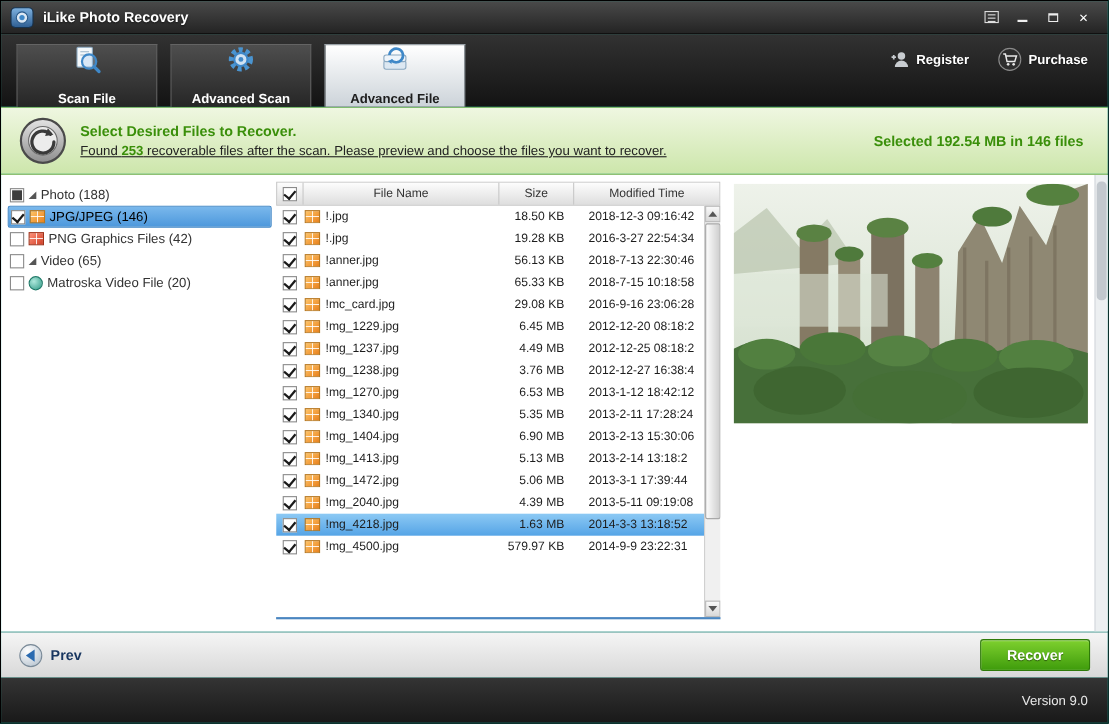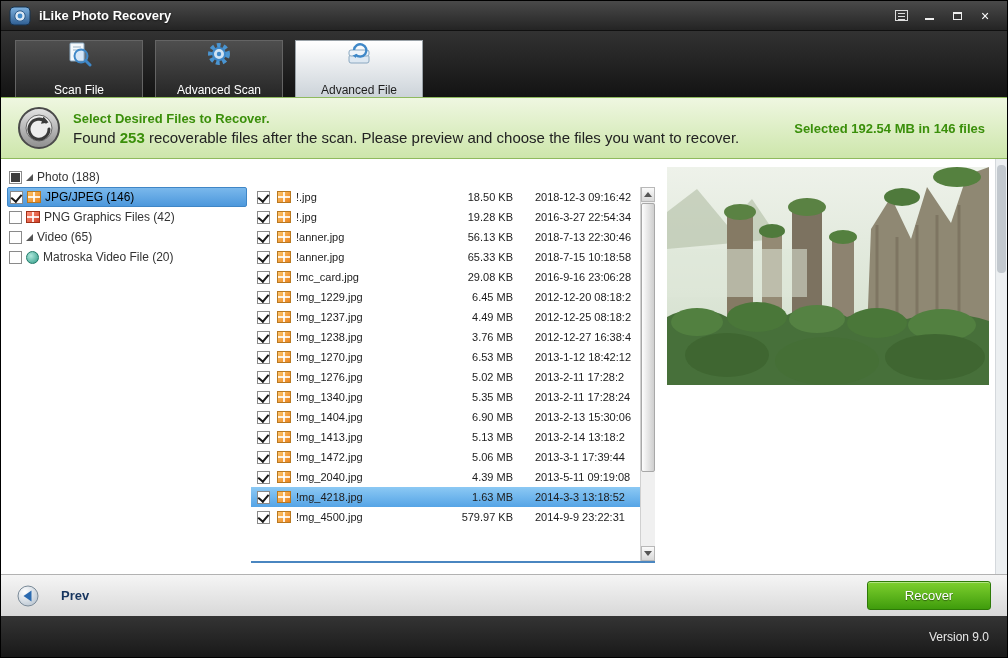--- a/index.html
+++ b/index.html
@@ -15,32 +15,32 @@
   .win-btn { width:28px; height:20px; display:flex; align-items:center; justify-content:center; color:#fff; font-size:14px; cursor:pointer; }
   .menu-glyph { width:13px; height:11px; border:1px solid #ddd; background:
       linear-gradient(#ddd,#ddd) 2px 2px/7px 1px no-repeat,
       linear-gradient(#ddd,#ddd) 2px 5px/7px 1px no-repeat,
       linear-gradient(#ddd,#ddd) 2px 8px/7px 1px no-repeat; }
   .min-glyph { width:9px; height:2px; background:#eee; margin-top:6px; }
   .max-glyph { width:9px; height:8px; border:1px solid #eee; border-top:2px solid #eee; }
 
   
   .tabbar { height:66px; flex:none; background:linear-gradient(#323232,#131313); display:flex; align-items:flex-end; padding-left:14px; gap:12px; position:relative; }
-  .tab { width:128px; height:57px; display:flex; flex-direction:column; align-items:center; justify-content:center; gap:16px; background:linear-gradient(#4e4e4e,#262626); border:1px solid #646464; border-bottom:none; color:#fff; font-weight:normal; font-size:12px; cursor:pointer; }
+  .tab { width:128px; height:57px; display:flex; flex-direction:column; align-items:center; justify-content:center; gap:16px; background:linear-gradient(#4e4e4e,#262626); border:1px solid #646464; border-bottom:none; color:#fff; font-weight:bold; font-size:12px; cursor:pointer; }
   .tab.active { background:linear-gradient(#ffffff,#ccd3d9); color:#1d1d1d; border-color:#9aa2a8; }
   .tab-icon { width:26px; height:26px; }
   .account { position:absolute; right:18px; top:12px; display:flex; gap:26px; align-items:center; }
   .acct-item { display:flex; align-items:center; gap:6px; color:#fff; font-size:12px; font-weight:bold; cursor:pointer; text-shadow:0 1px 1px rgba(0,0,0,.5); }
 
   
   .banner { height:62px; flex:none; background:linear-gradient(#eff7e1,#cde6ab); border-top:1px solid #8fba5e; border-bottom:1px solid #8fba5e; display:flex; align-items:center; padding:0 16px; gap:12px; }
   .banner-icon { width:44px; height:44px; flex:none; }
   .banner-texts { display:flex; flex-direction:column; gap:3px; }
   .banner-title { color:#3a8f0a; font-size:13px; font-weight:bold; }
-  .banner-body { color:#222; font-size:15px; }
+  .banner-body { color:#222; font-size:12px;text-decoration:underline; }
   .banner-body .count { color:#3a8f0a; font-weight:bold; }
   .banner-selected { margin-left:auto; color:#3a8f0a; font-size:13px; font-weight:bold; padding-right:6px; }
 
   
   .content { flex:1; background:#fff; display:flex; position:relative; overflow:hidden; }
 
   
   .tree { width:250px; flex:none; padding:8px 0 0 6px; }
   .tree-row { display:flex; align-items:center; height:20px; gap:4px; font-size:12px; color:#333; padding-left:2px; cursor:pointer; }
   .tree-row.lvl1 { }
@@ -83,23 +83,23 @@
   .sb-thumb { position:absolute; left:0; top:16px; width:14px; height:72%; background:linear-gradient(to right,#fdfdfd,#cfcfcf); border:1px solid #a8a8a8; border-radius:2px; cursor:grab; }
 
   
   .preview { flex:1; padding:8px 0 0 12px; }
   .preview svg { display:block; }
   .right-scroll { position:absolute; right:0; top:0; bottom:0; width:12px; background:#eceff1; border-left:1px solid #d4d8dc; }
   .right-thumb { position:absolute; left:1px; top:6px; width:9px; height:108px; background:#c2c8ce; border-radius:4px; cursor:grab; }
 
   
   .bottombar { height:42px; flex:none; background:linear-gradient(#f5f5f5,#d8d8d8); border-top:1px solid #b2b2b2; display:flex; align-items:center; padding:0 16px; }
-  .prev { display:flex; align-items:center; gap:22px; cursor:pointer; }
+  .prev { display:flex; align-items:center; gap:7px; cursor:pointer; }
   .prev-label { color:#17355f; font-size:13px; font-weight:bold; }
-  .recover-btn { margin-left:auto; width:124px; height:29px; background:linear-gradient(#7ed02e,#3f9c0c); border:1px solid #2e7a08; border-radius:3px; color:#fff; font-weight:normal; font-size:13px; text-shadow:0 1px 1px rgba(0,0,0,.45); display:flex; align-items:center; justify-content:center; cursor:pointer; box-shadow:inset 0 1px 0 rgba(255,255,255,.4); }
+  .recover-btn { margin-left:auto; width:100px; height:29px; background:linear-gradient(#7ed02e,#3f9c0c); border:1px solid #2e7a08; border-radius:3px; color:#fff; font-weight:bold; font-size:13px; text-shadow:0 1px 1px rgba(0,0,0,.45); display:flex; align-items:center; justify-content:center; cursor:pointer; box-shadow:inset 0 1px 0 rgba(255,255,255,.4); }
   .versionbar { height:41px; flex:none; background:linear-gradient(#343434,#191919); color:#e8e8e8; font-size:12px; display:flex; align-items:center; justify-content:flex-end; padding-right:18px; }
 </style>
 </head>
 <body>
 
 <div class="window">
 
   <div class="titlebar">
     <svg class="app-icon" viewBox="0 0 22 20">
       <defs>
@@ -147,20 +147,39 @@
     </div>
     <div class="tab active">
       <svg class="tab-icon" viewBox="0 0 26 26">
         <rect x="3" y="14" width="20" height="8" rx="2" fill="#dde8f2" stroke="#8aa8c0"></rect>
         <rect x="3" y="9" width="20" height="6" rx="2" fill="#eef4fa" stroke="#8aa8c0"></rect>
         <path d="M8 9 a6.2 6.2 0 1 1 1.5 4.5" fill="none" stroke="#3f88c8" stroke-width="2.4"></path>
         <path d="M6.5 14.5 l4 -1.6 l-0.6 4.2 z" fill="#3f88c8"></path>
       </svg>
       <span>Advanced File</span>
     </div>
+    <div class="account">
+      <span class="acct-item">
+        <svg width="18" height="16" viewBox="0 0 18 16">
+          <circle cx="10.5" cy="5" r="3.4" fill="#c8ccd0"></circle>
+          <path d="M4.5 15 a6 6 0 0 1 12 0 z" fill="#c8ccd0"></path>
+          <path d="M1.5 6 h4 M3.5 4 v4" stroke="#c8ccd0" stroke-width="1.6"></path>
+        </svg>
+        <span>Register</span>
+      </span>
+      <span class="acct-item">
+        <svg width="22" height="22" viewBox="0 0 22 22">
+          <circle cx="11" cy="11" r="10" fill="#2e2e2e" stroke="#8a8a8a"></circle>
+          <path d="M5 6 h2 l1.5 7 h7 l1.5 -5 h-9.5" fill="none" stroke="#e8e8e8" stroke-width="1.4"></path>
+          <circle cx="9.5" cy="15.5" r="1.2" fill="#e8e8e8"></circle>
+          <circle cx="14.5" cy="15.5" r="1.2" fill="#e8e8e8"></circle>
+        </svg>
+        <span>Purchase</span>
+      </span>
+    </div>
   </div>
 
   <div class="banner">
     <svg class="banner-icon" viewBox="0 0 44 44">
       <defs>
           <linearGradient id="bg1" x1="0" y1="0" x2="0" y2="1">
             <stop offset="0" stop-color="#e4e4e4"></stop>
             <stop offset="1" stop-color="#8e8e8e"></stop>
           </linearGradient>
         </defs>
@@ -200,20 +219,28 @@
           <span>Video (65)</span>
         </div>
         <div class="tree-row lvl1">
           <span class="cb unchecked"></span>
           <span class="ficon mkv"></span>
           <span>Matroska Video File (20)</span>
         </div>
       </div>
 
     <div class="table-wrap">
+      <div class="thead">
+        <span class="cell c-cb">
+            <span class="cb checked"></span>
+          </span>
+        <span class="cell c-name">File Name</span>
+        <span class="cell c-size">Size</span>
+        <span class="cell c-time">Modified Time</span>
+      </div>
       <div class="tbody">
           <div class="trow">
             <span class="c-cb">
               <span class="cb checked"></span>
             </span>
             <span class="c-name">
               <span class="ficon jpg"></span>
               <span>!.jpg</span>
             </span>
             <span class="c-size">18.50 KB</span>
@@ -299,31 +326,20 @@
           <div class="trow">
             <span class="c-cb">
               <span class="cb checked"></span>
             </span>
             <span class="c-name">
               <span class="ficon jpg"></span>
               <span>!mg_1270.jpg</span>
             </span>
             <span class="c-size">6.53 MB</span>
             <span class="c-time">2013-1-12 18:42:12</span>
-          </div>
-          <div class="trow">
-            <span class="c-cb">
-              <span class="cb checked"></span>
-            </span>
-            <span class="c-name">
-              <span class="ficon jpg"></span>
-              <span>!mg_1276.jpg</span>
-            </span>
-            <span class="c-size">5.02 MB</span>
-            <span class="c-time">2013-2-11 17:28:2</span>
           </div>
           <div class="trow">
             <span class="c-cb">
               <span class="cb checked"></span>
             </span>
             <span class="c-name">
               <span class="ficon jpg"></span>
               <span>!mg_1340.jpg</span>
             </span>
             <span class="c-size">5.35 MB</span>

